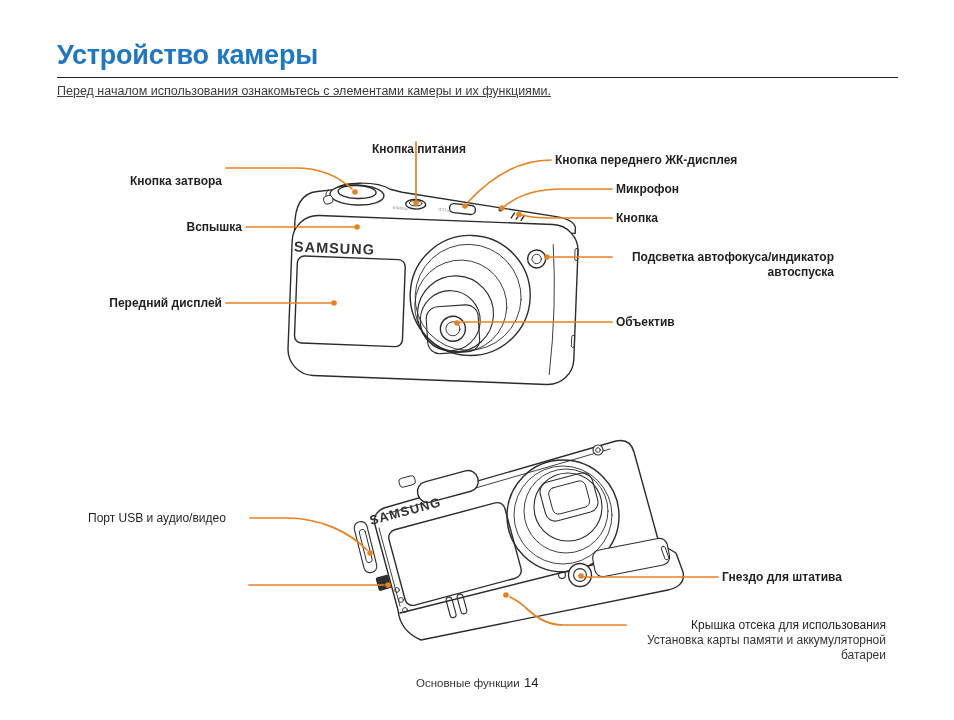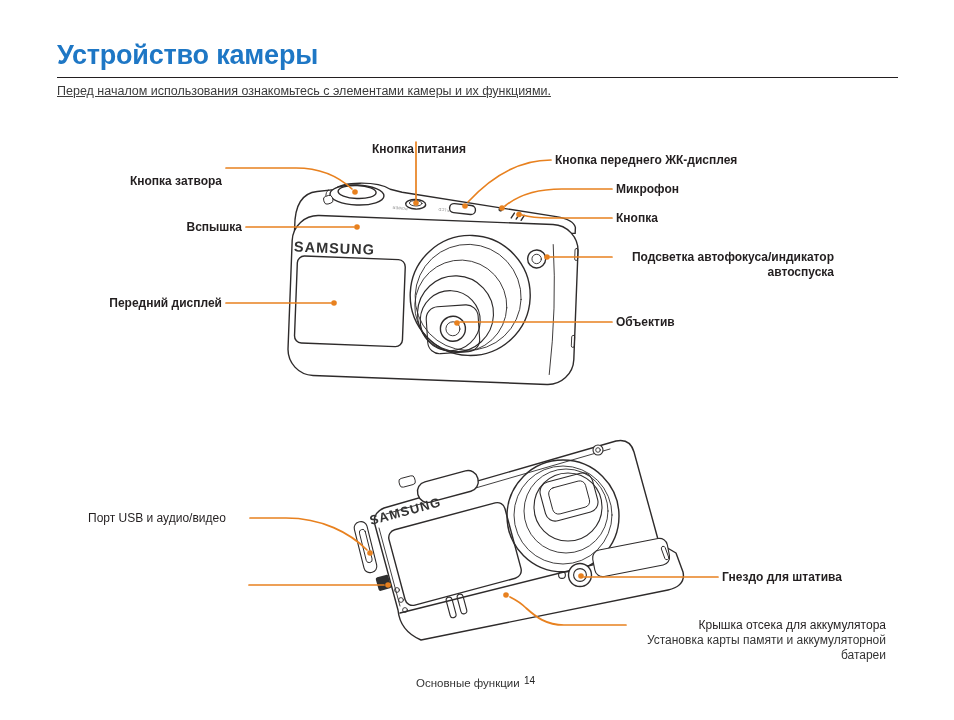--- a/index.html
+++ b/index.html
@@ -17,21 +17,21 @@
          color:var(--title-blue);letter-spacing:-0.2px;white-space:nowrap;}
   .rule{position:absolute;left:57px;top:77px;width:841px;height:1px;background:var(--ink);}
   .intro{position:absolute;left:57px;top:84px;font-size:12.5px;color:var(--muted);white-space:nowrap;text-decoration:underline;}
   #art{position:absolute;left:0;top:0;}
   .callout{position:absolute;font-size:12px;line-height:15px;font-weight:bold;color:var(--ink);text-align:right;}
   .callout .c-title{font-weight:normal;}
   .callout .c-desc{font-weight:normal;color:#343434;}
   .ta-r{text-align:right;}
   .ta-c{text-align:center;margin-top:16px;}
   .footer-section{position:absolute;left:416px;top:677px;font-size:11.5px;color:#333;white-space:nowrap;}
-  .footer-page{position:absolute;left:524px;top:675px;font-size:10px;color:#222;white-space:nowrap;}
+  .footer-page{position:absolute;left:524px;top:675px;font-size:13px;color:#222;white-space:nowrap;}
   
   .ln{fill:none;stroke:var(--line-art);stroke-width:1.4;stroke-linecap:round;stroke-linejoin:round;}
   .lnf{fill:#fff;stroke:var(--line-art);stroke-width:1.4;stroke-linejoin:round;}
   .thin{stroke-width:0.9;}
   .med{stroke-width:1.1;}
   .leader{fill:none;stroke:var(--leader-orange);stroke-width:1.7;stroke-linecap:round;}
   .dot{fill:var(--leader-orange);stroke:none;}
   .brand{font-family:"Liberation Sans",sans-serif;font-weight:bold;fill:#333;letter-spacing:1px;}
   .microtext{font-family:"Liberation Sans",sans-serif;fill:#8a8a8a;}
 </style>
@@ -204,19 +204,19 @@
   <div class="callout" style="left:616px;top:182px">Микрофон</div>
   <div class="callout" style="left:616px;top:211px">Кнопка</div>
   <div class="callout" style="left:616px;top:250px;width:218px">Подсветка автофокуса/индикатор автоспуска</div>
   <div class="callout" style="left:616px;top:315px">Объектив</div>
 
   <div class="callout" style="left:88px;top:511px">
     <div class="c-title">Порт USB и аудио/видео</div>
   </div>
   <div class="callout" style="left:722px;top:570px">Гнездо для штатива</div>
   <div class="callout" style="left:630px;top:618px">
-    <div class="c-title">Крышка отсека для аккумулятора</div>
+    <div class="c-title">Крышка отсека для использования</div>
     <div class="c-desc" style="width:256px">Установка карты памяти и аккумуляторной батареи</div>
   </div>
 
   <div class="footer-section">Основные функции</div>
   <div class="footer-page">14</div>
 </div>
 
 </body></html>

